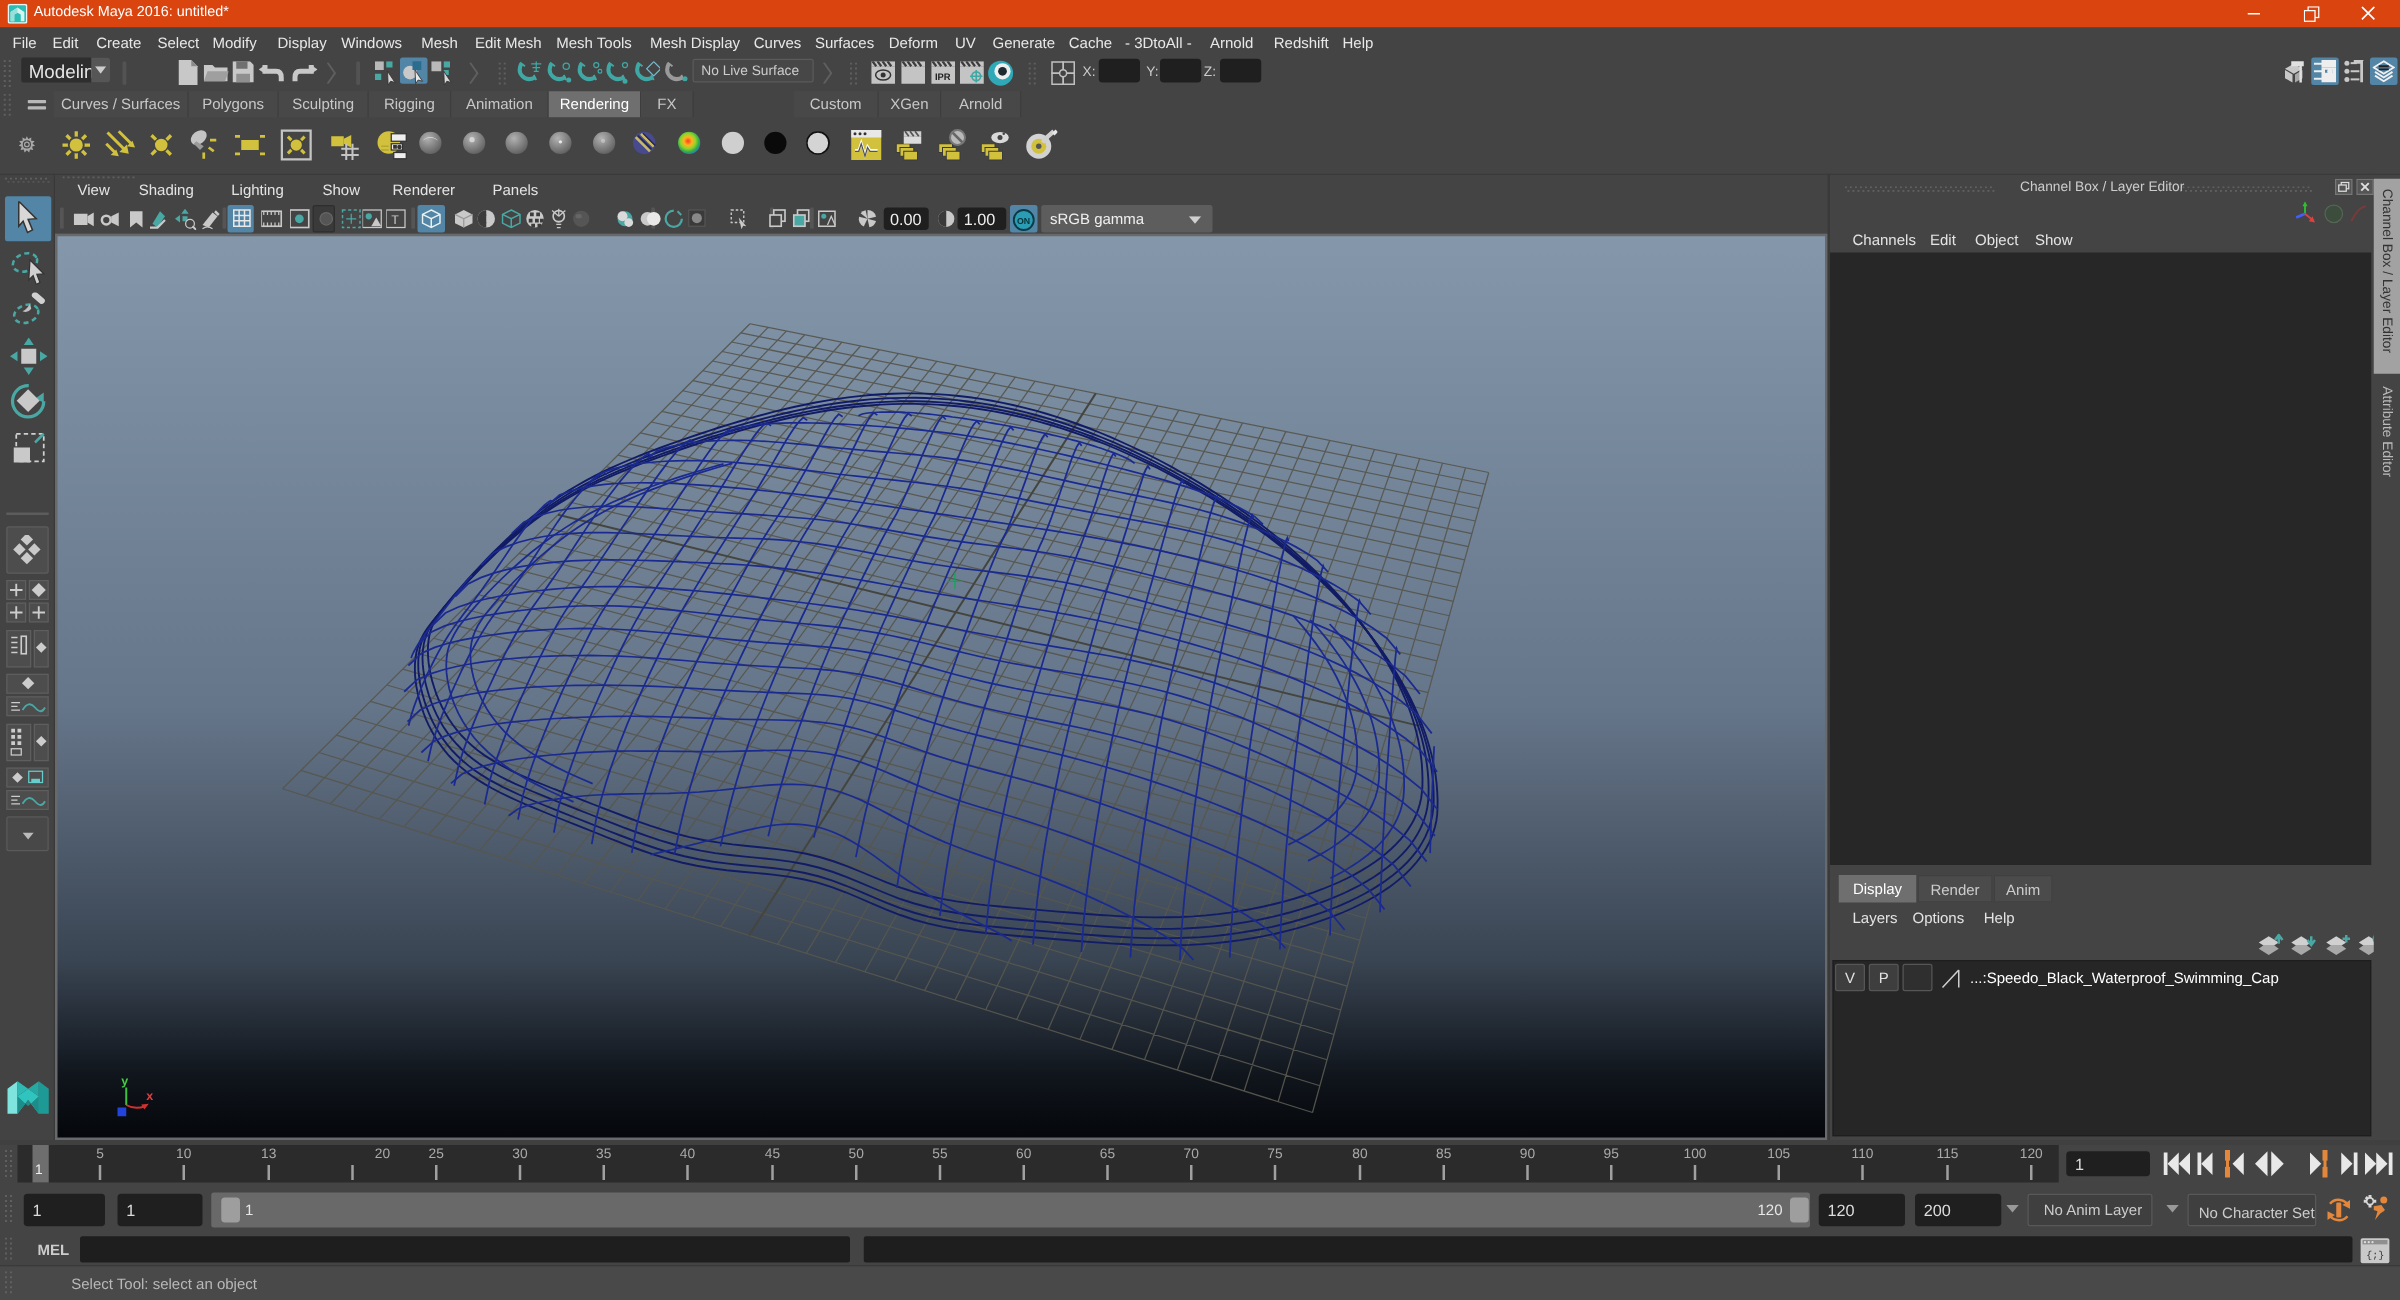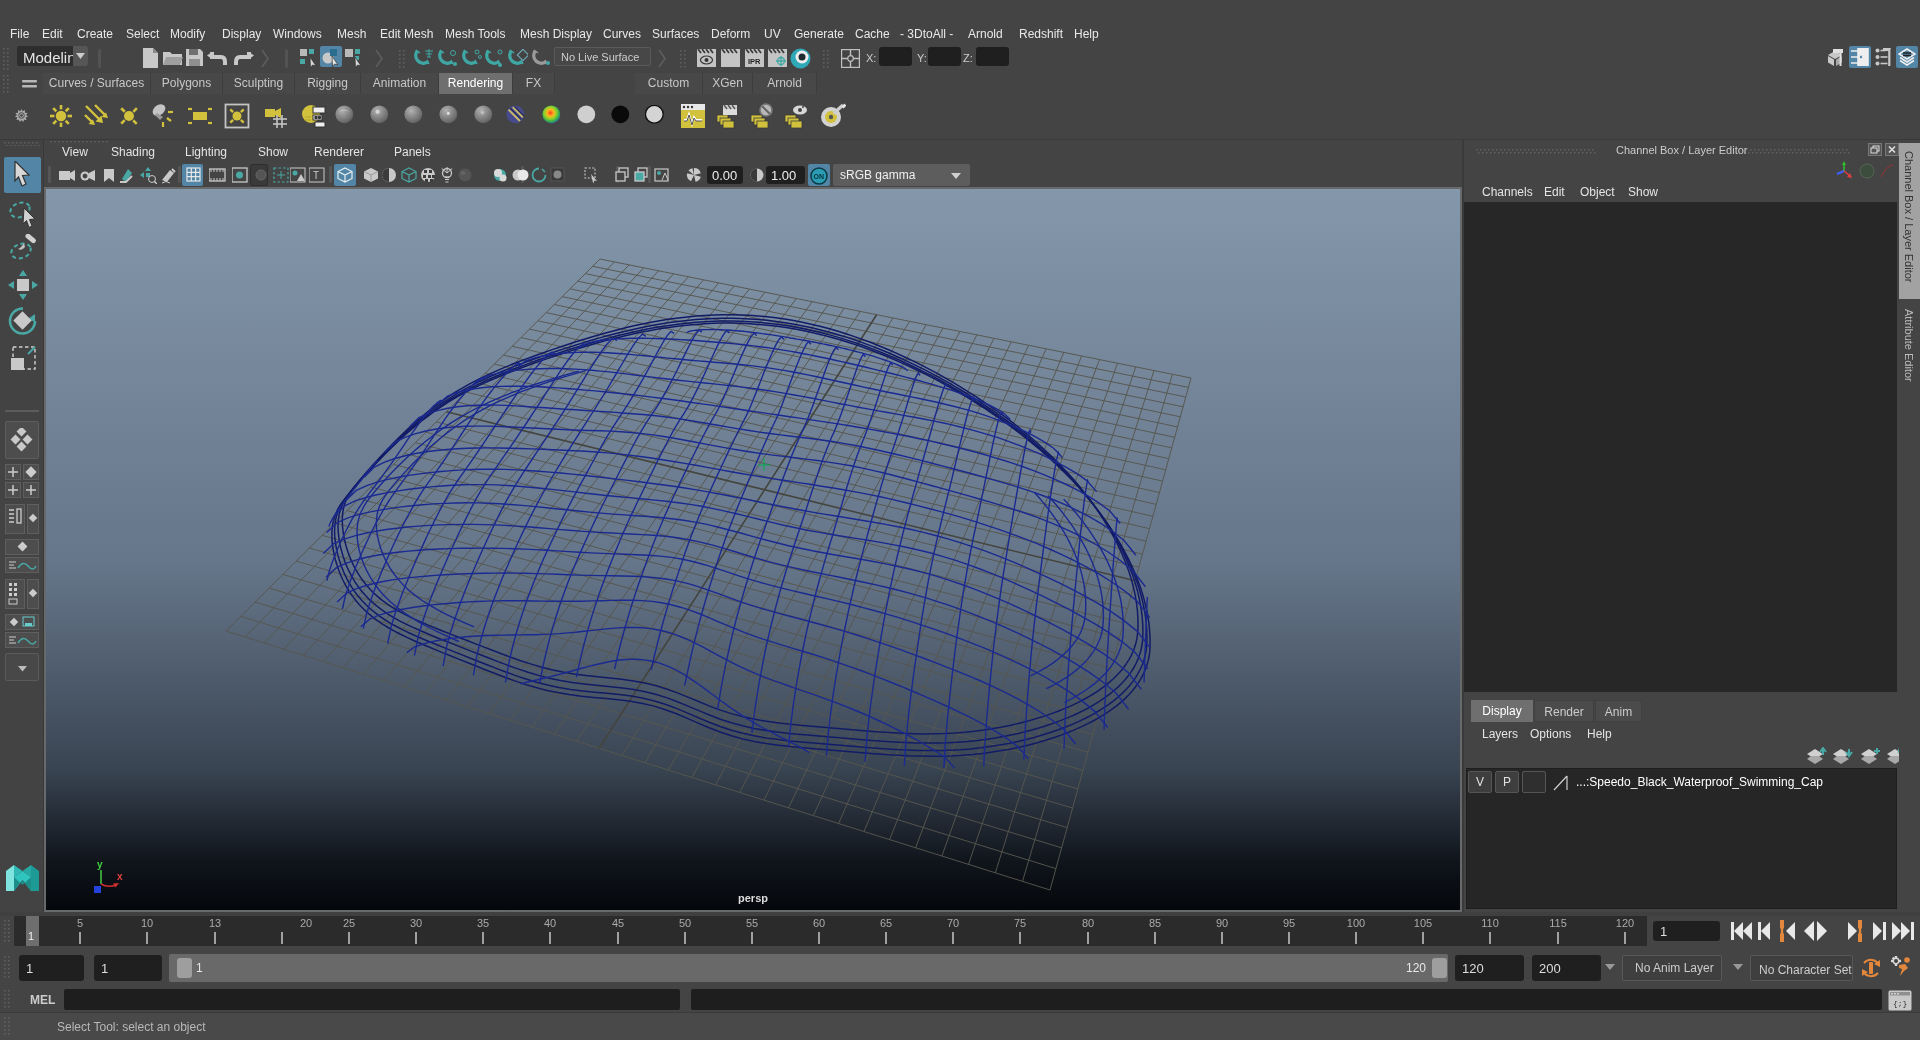--- a/index.html
+++ b/index.html
@@ -2,20 +2,39 @@
 <html><head><meta charset="utf-8"><title>Maya</title>
 <style>
 *{margin:0;padding:0;box-sizing:border-box;}
 html,body{width:1920px;height:1040px;overflow:hidden;background:#444444;font-family:"Liberation Sans",sans-serif;}
 #root{position:absolute;left:0;top:0;width:1920px;height:1040px;background:#444444;color:#e0e0e0;overflow:hidden;}
 .abs{position:absolute;}
 .darkfield{background:#1f1f1f;border-radius:3px;color:#ddd;font-size:13px;}
 svg{display:block;}
 </style></head><body>
 <div id="root">
+    <div class="abs" style="left:0;top:0;width:1920px;height:22px;background:#d9440f;color:#fff;font-size:12px;">
+<svg class="abs" style="left:6px;top:3px" width="16" height="16">
+        <rect width="16" height="16" rx="2" fill="#e8f4f4"></rect>
+        <rect x="1.2" y="1.2" width="13.6" height="13.6" rx="1" fill="#2bbdb4"></rect>
+        <path d="M2.5 14 L2.5 6.5 L8 3 L13.5 6.5 L13.5 14 L10.6 14 L10.6 8.6 L8 7.1 L5.4 8.6 L5.4 14 Z" fill="#d6f4f2"></path>
+        <path d="M2.5 14 L2.5 6.5 L8 3 L8 7.1 L5.4 8.6 L5.4 14 Z" fill="#9adfd9"></path>
+      </svg>
+<span class="abs" style="left:27px;top:4px;font-size:11.5px;">Autodesk Maya 2016: untitled*</span>
+<svg class="abs" style="left:1798px;top:10px" width="11" height="11">
+        <path d="M0 1 H10" stroke="#fff" stroke-width="1.3"></path>
+      </svg>
+<svg class="abs" style="left:1843px;top:5px" width="13" height="13">
+        <rect x="3.5" y="0.5" width="8.5" height="8.5" fill="none" stroke="#fff"></rect>
+        <rect x="0.5" y="3.5" width="8.5" height="8.5" fill="#d9440f" stroke="#fff"></rect>
+      </svg>
+<svg class="abs" style="left:1889px;top:5px" width="12" height="12">
+        <path d="M0.5 0.5 L10.5 10.5 M10.5 0.5 L0.5 10.5" stroke="#fff" stroke-width="1.3"></path>
+      </svg>
+</div>
     <div class="abs" style="left:0;top:22px;width:1920px;height:23px;background:#444;font-size:12px;color:#e8e8e8;">
       <span class="abs" style="left:10px;top:5px;">File</span>
       <span class="abs" style="left:42px;top:5px;">Edit</span>
       <span class="abs" style="left:77px;top:5px;">Create</span>
       <span class="abs" style="left:126px;top:5px;">Select</span>
       <span class="abs" style="left:170px;top:5px;">Modify</span>
       <span class="abs" style="left:222px;top:5px;">Display</span>
       <span class="abs" style="left:273px;top:5px;">Windows</span>
       <span class="abs" style="left:337px;top:5px;">Mesh</span>
       <span class="abs" style="left:380px;top:5px;">Edit Mesh</span>
@@ -931,21 +950,20 @@
         <path d="M1044.1 295.2L1043.6 293.7L1043.1 295.4L1042.7 297.8L1042.2 300.7L1041.7 303.9L1041.2 307.4L1040.7 311.2L1040.1 315.1L1039.6 319.3L1039.1 323.6L1038.6 328.1L1038.1 332.8L1037.5 337.6L1037.0 342.7L1036.4 347.9L1035.9 353.2L1035.3 358.7L1034.8 364.4L1034.2 370.2L1033.6 376.1L1033.1 382.1L1032.5 388.3L1031.9 394.5L1031.3 400.8L1030.8 406.1L1030.4 410.5L1030.0 414.9L1029.5 419.4L1029.1 424.0L1028.7 428.7L1028.3 433.4L1027.8 438.3L1027.4 443.3L1027.0 448.4L1026.5 453.6L1026.1 459.0L1025.6 464.6L1025.2 470.4L1024.7 476.3L1024.3 482.6L1023.8 489.1L1023.4 495.9L1022.9 503.0L1022.4 510.5L1021.9 518.5L1021.5 527.0L1021.0 536.3L1020.5 546.8L1020.0 561.4" stroke="#1b2a90" stroke-width="1.4" fill="none"></path>
         <path d="M1073.6 332.3L1073.3 331.7L1073.0 333.4L1072.7 335.7L1072.4 338.3L1072.1 341.2L1071.9 344.3L1071.6 347.6L1071.3 351.0L1071.0 354.6L1070.7 358.4L1070.4 362.2L1070.1 366.2L1069.8 370.3L1069.5 374.6L1069.1 378.9L1068.8 383.3L1068.5 387.8L1068.2 392.4L1067.9 397.1L1067.6 401.9L1067.2 406.7L1066.9 411.6L1066.6 416.5L1066.2 421.5L1066.0 425.8L1065.7 429.3L1065.5 432.9L1065.3 436.5L1065.0 440.1L1064.8 443.8L1064.6 447.6L1064.3 451.5L1064.1 455.4L1063.8 459.4L1063.6 463.5L1063.4 467.7L1063.1 472.1L1062.9 476.5L1062.6 481.1L1062.4 485.8L1062.1 490.7L1061.9 495.8L1061.6 501.1L1061.4 506.7L1061.1 512.5L1060.9 518.7L1060.6 525.3L1060.3 532.7L1060.1 542.8" stroke="#1b2a90" stroke-width="1.4" fill="none"></path>
         <path d="M1103.4 410.0L1103.3 410.7L1103.2 412.0L1103.2 413.4L1103.1 414.9L1103.0 416.4L1102.9 418.0L1102.9 419.7L1102.8 421.4L1102.7 423.1L1102.6 424.9L1102.6 426.7L1102.5 428.5L1102.4 430.3L1102.3 432.2L1102.3 434.1L1102.2 436.0L1102.1 437.9L1102.0 439.8L1101.9 441.8L1101.9 443.8L1101.8 445.8L1101.7 447.8L1101.6 449.8L1101.5 451.9L1101.5 453.6L1101.4 455.1L1101.4 456.5L1101.3 458.0L1101.3 459.5L1101.2 460.9L1101.1 462.5L1101.1 464.0L1101.0 465.5L1101.0 467.1L1100.9 468.7L1100.9 470.3L1100.8 471.9L1100.8 473.6L1100.7 475.3L1100.6 477.0L1100.6 478.8L1100.5 480.5L1100.5 482.4L1100.4 484.3L1100.4 486.2L1100.3 488.2L1100.2 490.4L1100.2 492.6L1100.1 495.5" stroke="#1b2a90" stroke-width="1.4" fill="none"></path>
         <path d="M1019.7 312.2L1024.0 316.9L1028.2 321.6L1032.2 326.3L1036.1 331.1L1039.8 336.0L1043.4 340.9L1046.9 345.8L1050.1 350.8L1053.3 355.7L1056.2 360.8L1059.0 365.8L1061.7 370.9L1064.1 376.0L1066.4 381.1L1068.6 386.2L1070.5 391.3L1072.2 396.5L1073.8 401.6L1075.2 406.8L1076.4 411.9L1077.4 417.1L1078.1 422.3L1078.7 427.4L1079.1 432.6L1079.3 437.7L1079.3 442.9L1079.0 447.6L1078.7 451.1L1078.1 454.7L1077.3 458.1L1076.3 461.6L1075.0 465.0L1073.6 468.3L1071.9 471.6L1070.0 474.9L1067.9 478.1L1065.6 481.3L1063.0 484.5L1060.2 487.6L1057.2 490.6L1054.0 493.6L1050.6 496.6L1046.9 499.4L1043.0 502.3L1038.9 505.0L1034.6 507.7L1030.1 510.4L1025.3 513.0L1020.4 515.5" stroke="#1b2a90" stroke-width="1.4" fill="none"></path>
         <path d="M1004.3 309.0L1008.3 313.5L1012.3 318.0L1016.0 322.5L1019.7 327.1L1023.2 331.8L1026.5 336.4L1029.8 341.1L1032.8 345.9L1035.7 350.6L1038.5 355.4L1041.1 360.2L1043.6 365.0L1045.8 369.9L1048.0 374.8L1049.9 379.6L1051.7 384.5L1053.3 389.4L1054.7 394.3L1055.9 399.2L1057.0 404.1L1057.8 409.0L1058.5 413.9L1059.0 418.7L1059.3 423.6L1059.4 428.5L1059.3 433.4L1059.0 437.8L1058.6 441.2L1058.0 444.5L1057.2 447.7L1056.2 451.0L1054.9 454.2L1053.5 457.4L1051.9 460.5L1050.0 463.6L1048.0 466.6L1045.7 469.6L1043.2 472.6L1040.6 475.5L1037.7 478.3L1034.6 481.2L1031.3 483.9L1027.8 486.6L1024.0 489.3L1020.1 491.9L1016.0 494.4L1011.6 496.9L1007.1 499.3L1002.4 501.7" stroke="#1b2a90" stroke-width="1.4" fill="none"></path>
         <path d="M990.5 305.5L994.3 309.8L998.0 314.1L1001.6 318.5L1005.0 322.9L1008.3 327.3L1011.5 331.8L1014.5 336.3L1017.4 340.8L1020.2 345.4L1022.7 350.0L1025.2 354.6L1027.4 359.2L1029.6 363.8L1031.5 368.5L1033.3 373.1L1035.0 377.8L1036.4 382.4L1037.7 387.1L1038.8 391.8L1039.8 396.4L1040.5 401.1L1041.1 405.7L1041.5 410.4L1041.7 415.0L1041.7 419.6L1041.6 424.2L1041.2 428.4L1040.8 431.6L1040.2 434.8L1039.4 437.9L1038.4 440.9L1037.2 444.0L1035.8 447.0L1034.2 449.9L1032.4 452.8L1030.4 455.7L1028.2 458.5L1025.8 461.3L1023.2 464.1L1020.4 466.8L1017.4 469.4L1014.3 472.0L1010.9 474.6L1007.3 477.1L1003.5 479.6L999.6 481.9L995.4 484.3L991.1 486.6L986.6 488.8" stroke="#1b2a90" stroke-width="1.4" fill="none"></path>
         <path d="M414.8 454.5L404.4 449.8L394.4 445.2L385.1 440.5L376.2 435.8L368.0 430.9L360.3 425.8L353.2 420.5L346.7 415.0L340.7 409.2L335.3 403.2L330.6 396.9L326.4 390.4L322.7 383.7L319.7 377.0L317.2 370.3L315.3 363.6L314.0 357.1L313.2 350.9L313.0 344.9L313.3 339.3L314.1 334.0L315.5 329.0L317.4 324.2L319.8 319.6L322.6 315.0L326.4 310.0L331.8 303.3L337.7 296.5L344.0 289.6L350.7 282.6L357.8 275.6L365.2 268.6L373.0 261.6L381.1 254.8L389.6 248.2L398.3 241.8L407.4 235.7L416.8 229.9L426.4 224.5L436.3 219.4L446.4 214.6L456.8 210.1L467.3 205.9L478.1 201.8L489.1 198.0L500.3 194.3L511.6 190.8L523.1 187.4L534.8 184.1" stroke="#1b2a90" stroke-width="1.4" fill="none"></path>
         <path d="M430.1 439.9L420.1 435.6L410.7 431.4L401.8 427.1L393.4 422.7L385.5 418.2L378.2 413.5L371.4 408.6L365.1 403.5L359.4 398.1L354.3 392.4L349.7 386.5L345.6 380.4L342.1 374.1L339.1 367.7L336.7 361.3L334.8 355.0L333.4 348.8L332.6 342.9L332.3 337.3L332.5 332.0L333.2 327.0L334.4 322.3L336.1 317.8L338.3 313.4L341.0 309.2L344.4 304.4L349.5 298.1L355.0 291.6L360.9 285.1L367.1 278.4L373.8 271.7L380.8 265.0L388.1 258.3L395.8 251.8L403.7 245.4L412.0 239.2L420.6 233.4L429.4 227.8L438.6 222.6L447.9 217.7L457.5 213.1L467.4 208.8L477.4 204.7L487.7 200.8L498.1 197.1L508.7 193.5L519.5 190.1L530.5 186.8L541.6 183.7" stroke="#1b2a90" stroke-width="1.4" fill="none"></path>
 <path d="M720 271 L720 284 M714 278 L726 278" stroke="#00b050" stroke-width="1"></path>
 </svg>
-      <div class="abs" style="left:0;bottom:8px;width:1418px;text-align:center;color:#dcdcdc;font-size:11px;font-weight:bold;font-family:'Liberation Sans',sans-serif;">persp</div>
 <div class="abs" style="left:0;top:0;width:1418px;height:725px;border:2px solid #68696b;"></div>
 <svg class="abs" style="left:40px;bottom:14px" width="50" height="40">
 <g font-family="Liberation Sans" font-size="10" font-weight="bold">
 <line x1="17" y1="26" x2="17" y2="12" stroke="#40c040" stroke-width="1.6"></line>
 <text x="13" y="10" fill="#40d040">y</text>
 <path d="M17 26 Q24 30 32 27" stroke="#d03030" stroke-width="1.6" fill="none"></path>
           <path d="M35 25 L29 25.5 L31.5 29.5 Z" fill="#d03030"></path>
 <text x="33" y="22" fill="#e04040">x</text>
 <rect x="10" y="28" width="7" height="7" fill="#2244dd"></rect>
         </g>

